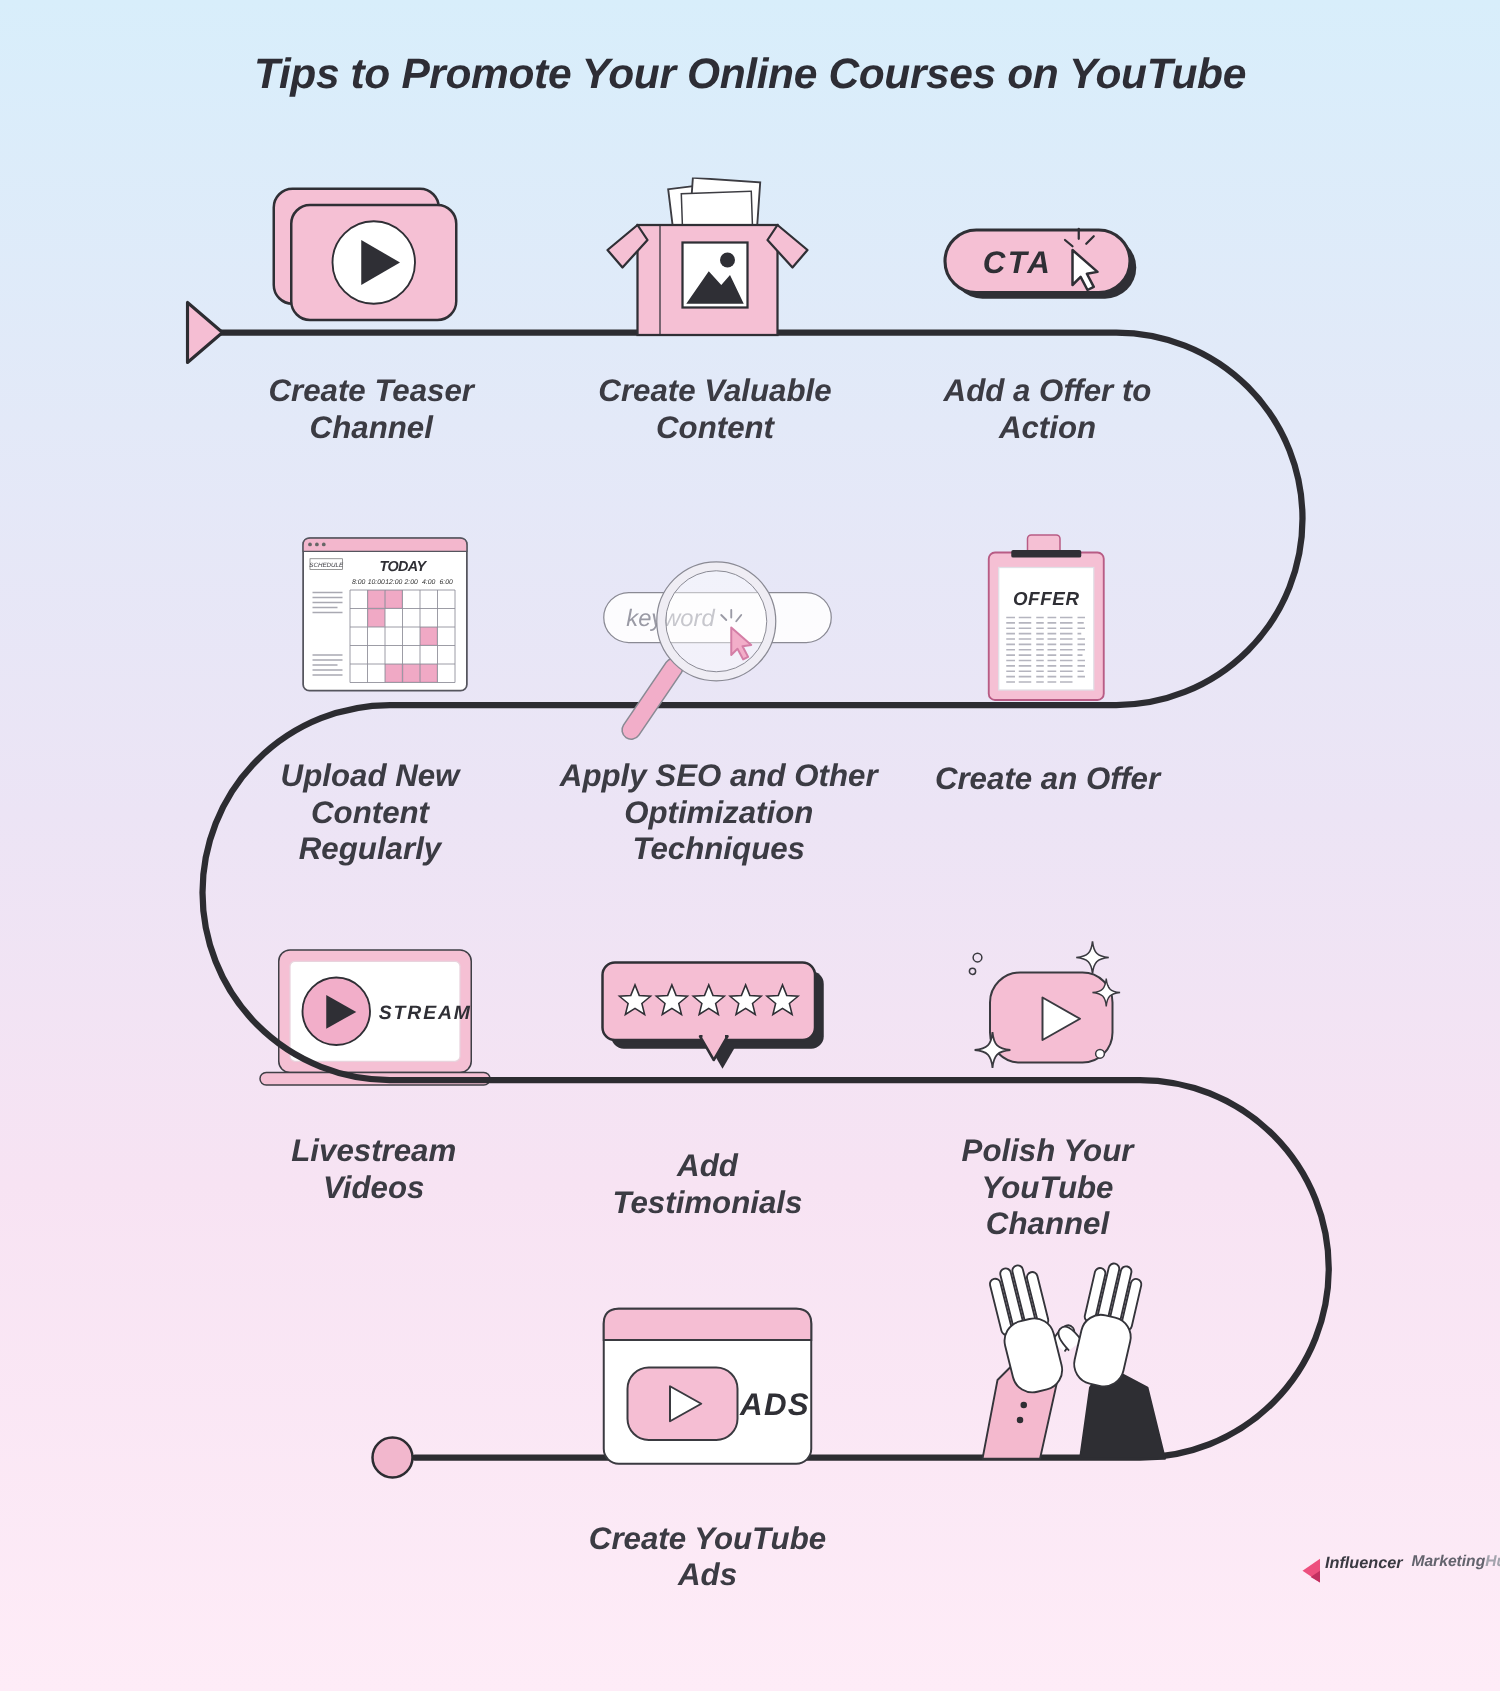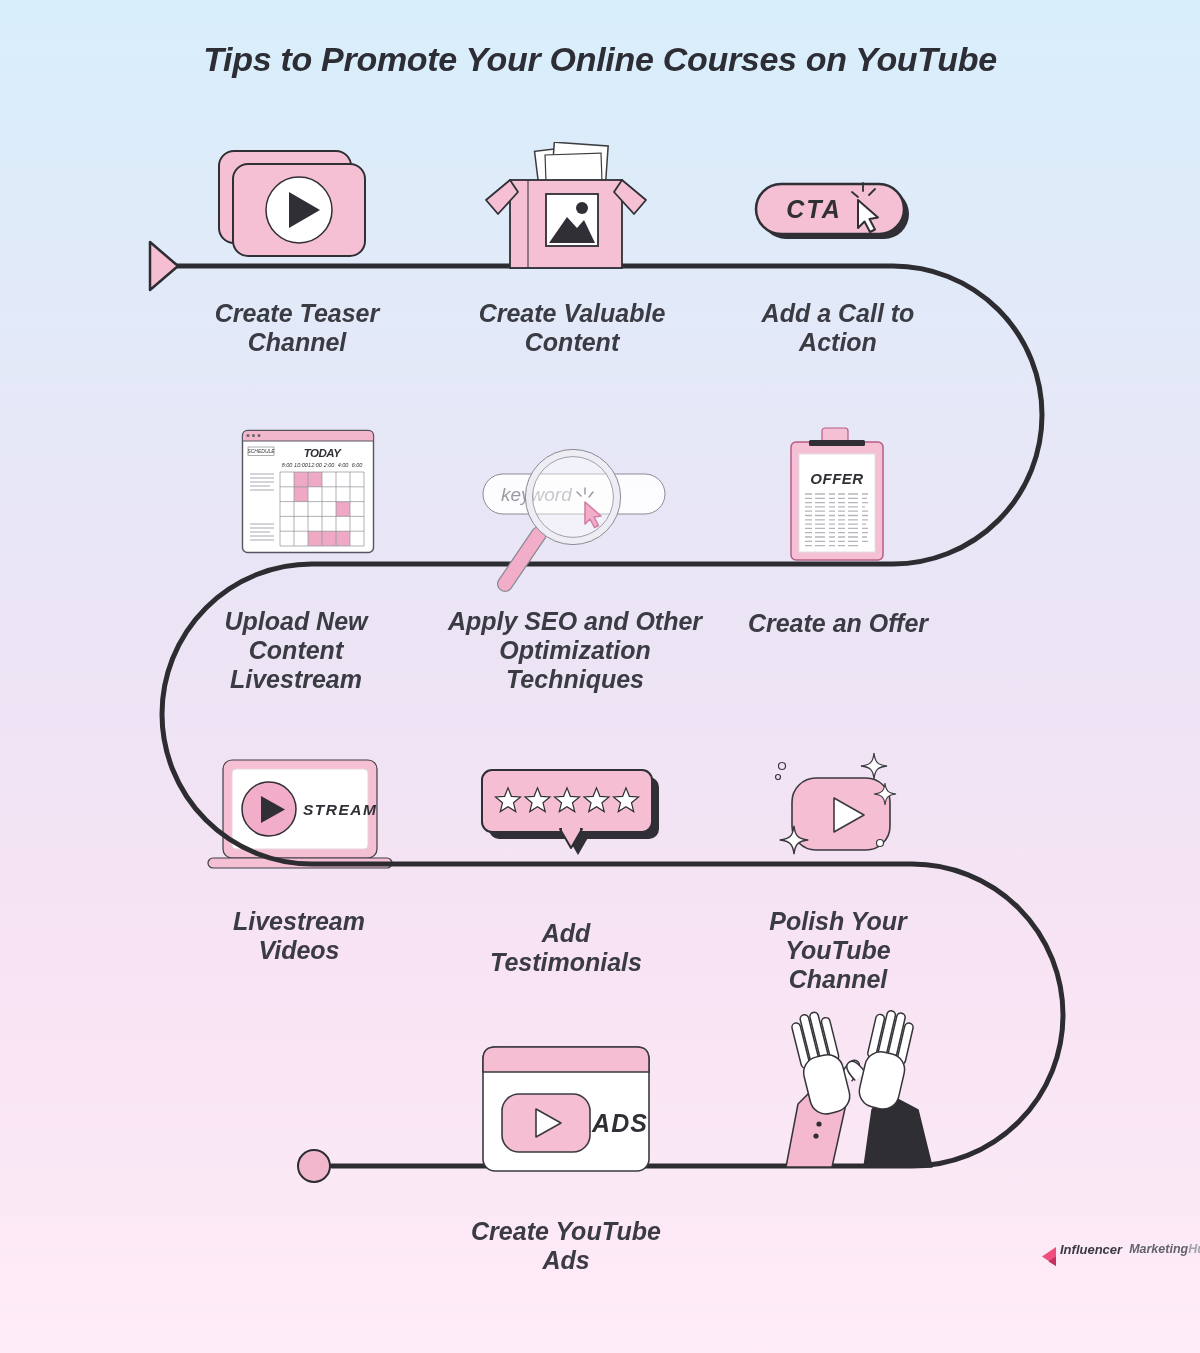--- a/index.html
+++ b/index.html
@@ -240,25 +240,25 @@
         <rect x="12" y="-62" width="8.5" height="42" rx="4.2"></rect>
         <rect x="-18" y="-28" width="40" height="56" rx="16"></rect>
       </g>
     </svg>
   </div>
 
   <div class="step-label" style="left:297px;top:299px;">Create Teaser
 Channel</div>
   <div class="step-label" style="left:572px;top:299px;">Create Valuable
 Content</div>
-  <div class="step-label" style="left:838px;top:299px;">Add a Call to
+  <div class="step-label" style="left:838px;top:299px;">Add a Offer to
 Action</div>
   <div class="step-label" style="left:296px;top:607px;">Upload New
 Content
-Livestream</div>
+Regularly</div>
   <div class="step-label" style="left:575px;top:607px;">Apply SEO and Other
 Optimization
 Techniques</div>
   <div class="step-label" style="left:838px;top:609px;">Create an Offer</div>
   <div class="step-label" style="left:299px;top:907px;">Livestream
 Videos</div>
   <div class="step-label" style="left:566px;top:907px;margin-top:12px;">Add
 Testimonials</div>
   <div class="step-label" style="left:838px;top:907px;">Polish Your
 YouTube

